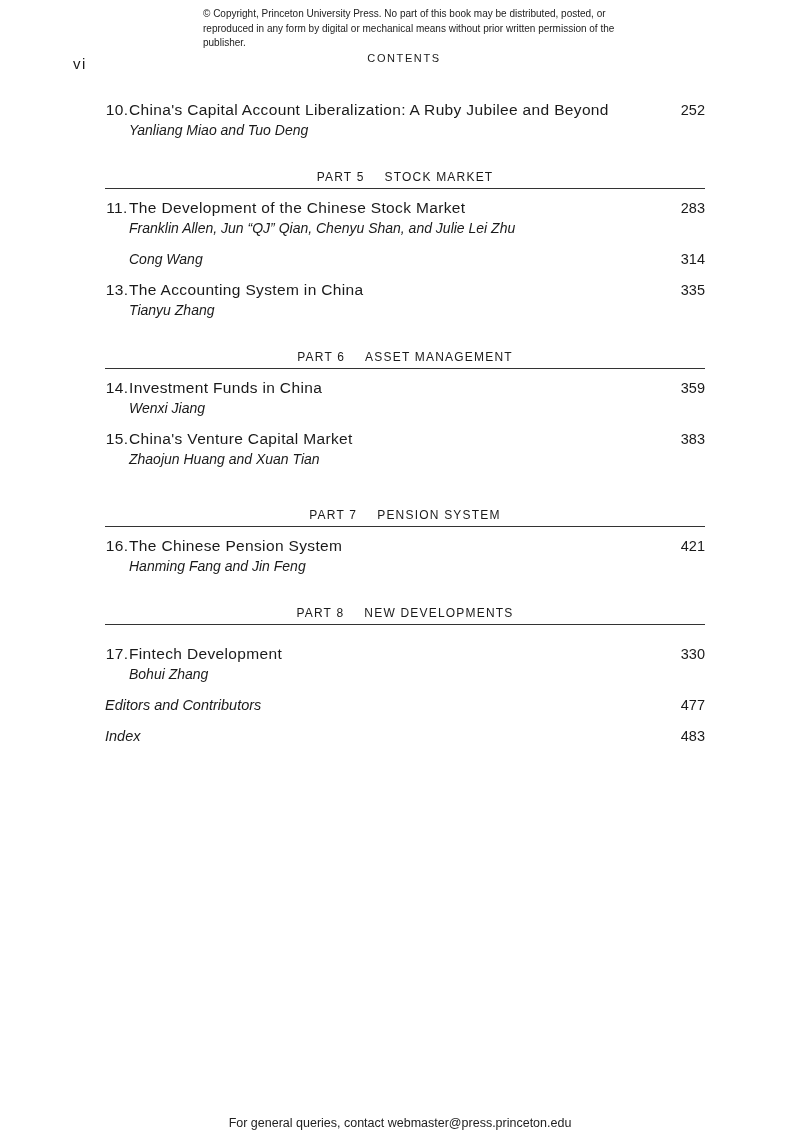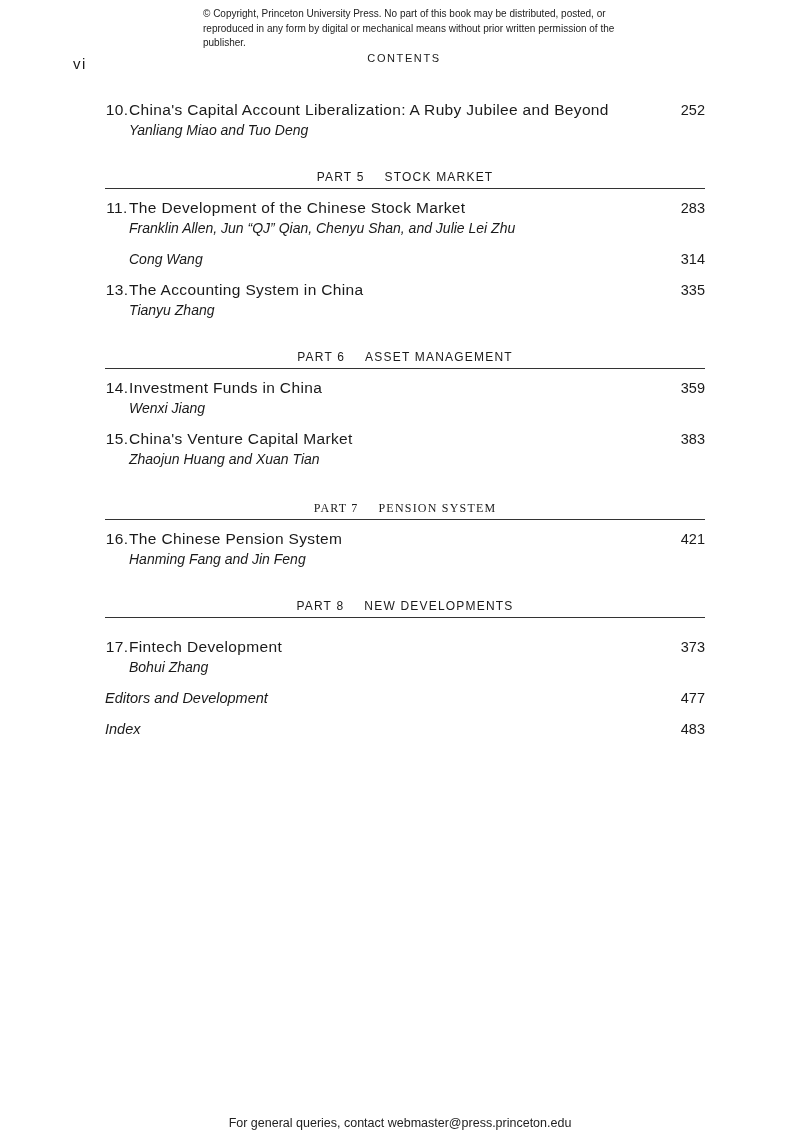--- a/index.html
+++ b/index.html
@@ -154,40 +154,40 @@
     <div class="entry-title"><span class="entry-num">14.</span><span>Investment Funds in China</span></div>
     <div class="entry-authors">Wenxi Jiang</div>
     <div class="entry-page">359</div>
   </div>
   <div class="entry" style="margin-top:11px;">
     <div class="entry-title"><span class="entry-num">15.</span><span>China's Venture Capital Market</span></div>
     <div class="entry-authors">Zhaojun Huang and Xuan Tian</div>
     <div class="entry-page">383</div>
   </div>
 
-  <div class="part" style="margin-top:28px;font-family:Liberation Serif, serif;">
+  <div class="part" style="margin-top:35px;">
     <span class="part-label">PART 7</span><span>PENSION SYSTEM</span>
   </div>
   <div class="entry" style="margin-top:9px;">
     <div class="entry-title"><span class="entry-num">16.</span><span>The Chinese Pension System</span></div>
     <div class="entry-authors">Hanming Fang and Jin Feng</div>
     <div class="entry-page">421</div>
   </div>
 
   <div class="part" style="margin-top:26px;">
     <span class="part-label">PART 8</span><span>NEW DEVELOPMENTS</span>
   </div>
   <div class="entry" style="margin-top:19px;">
     <div class="entry-title"><span class="entry-num">17.</span><span>Fintech Development</span></div>
     <div class="entry-authors">Bohui Zhang</div>
-    <div class="entry-page">373</div>
+    <div class="entry-page">330</div>
   </div>
 
   <div class="entry backmatter" style="margin-top:11px;">
-    <div class="entry-title">Editors and Development</div>
+    <div class="entry-title">Editors and Contributors</div>
     <div class="entry-page">477</div>
   </div>
   <div class="entry backmatter" style="margin-top:11px;">
     <div class="entry-title">Index</div>
     <div class="entry-page">483</div>
   </div>
 
 </div>
 
 <div class="footer">For general queries, contact webmaster@press.princeton.edu</div>

